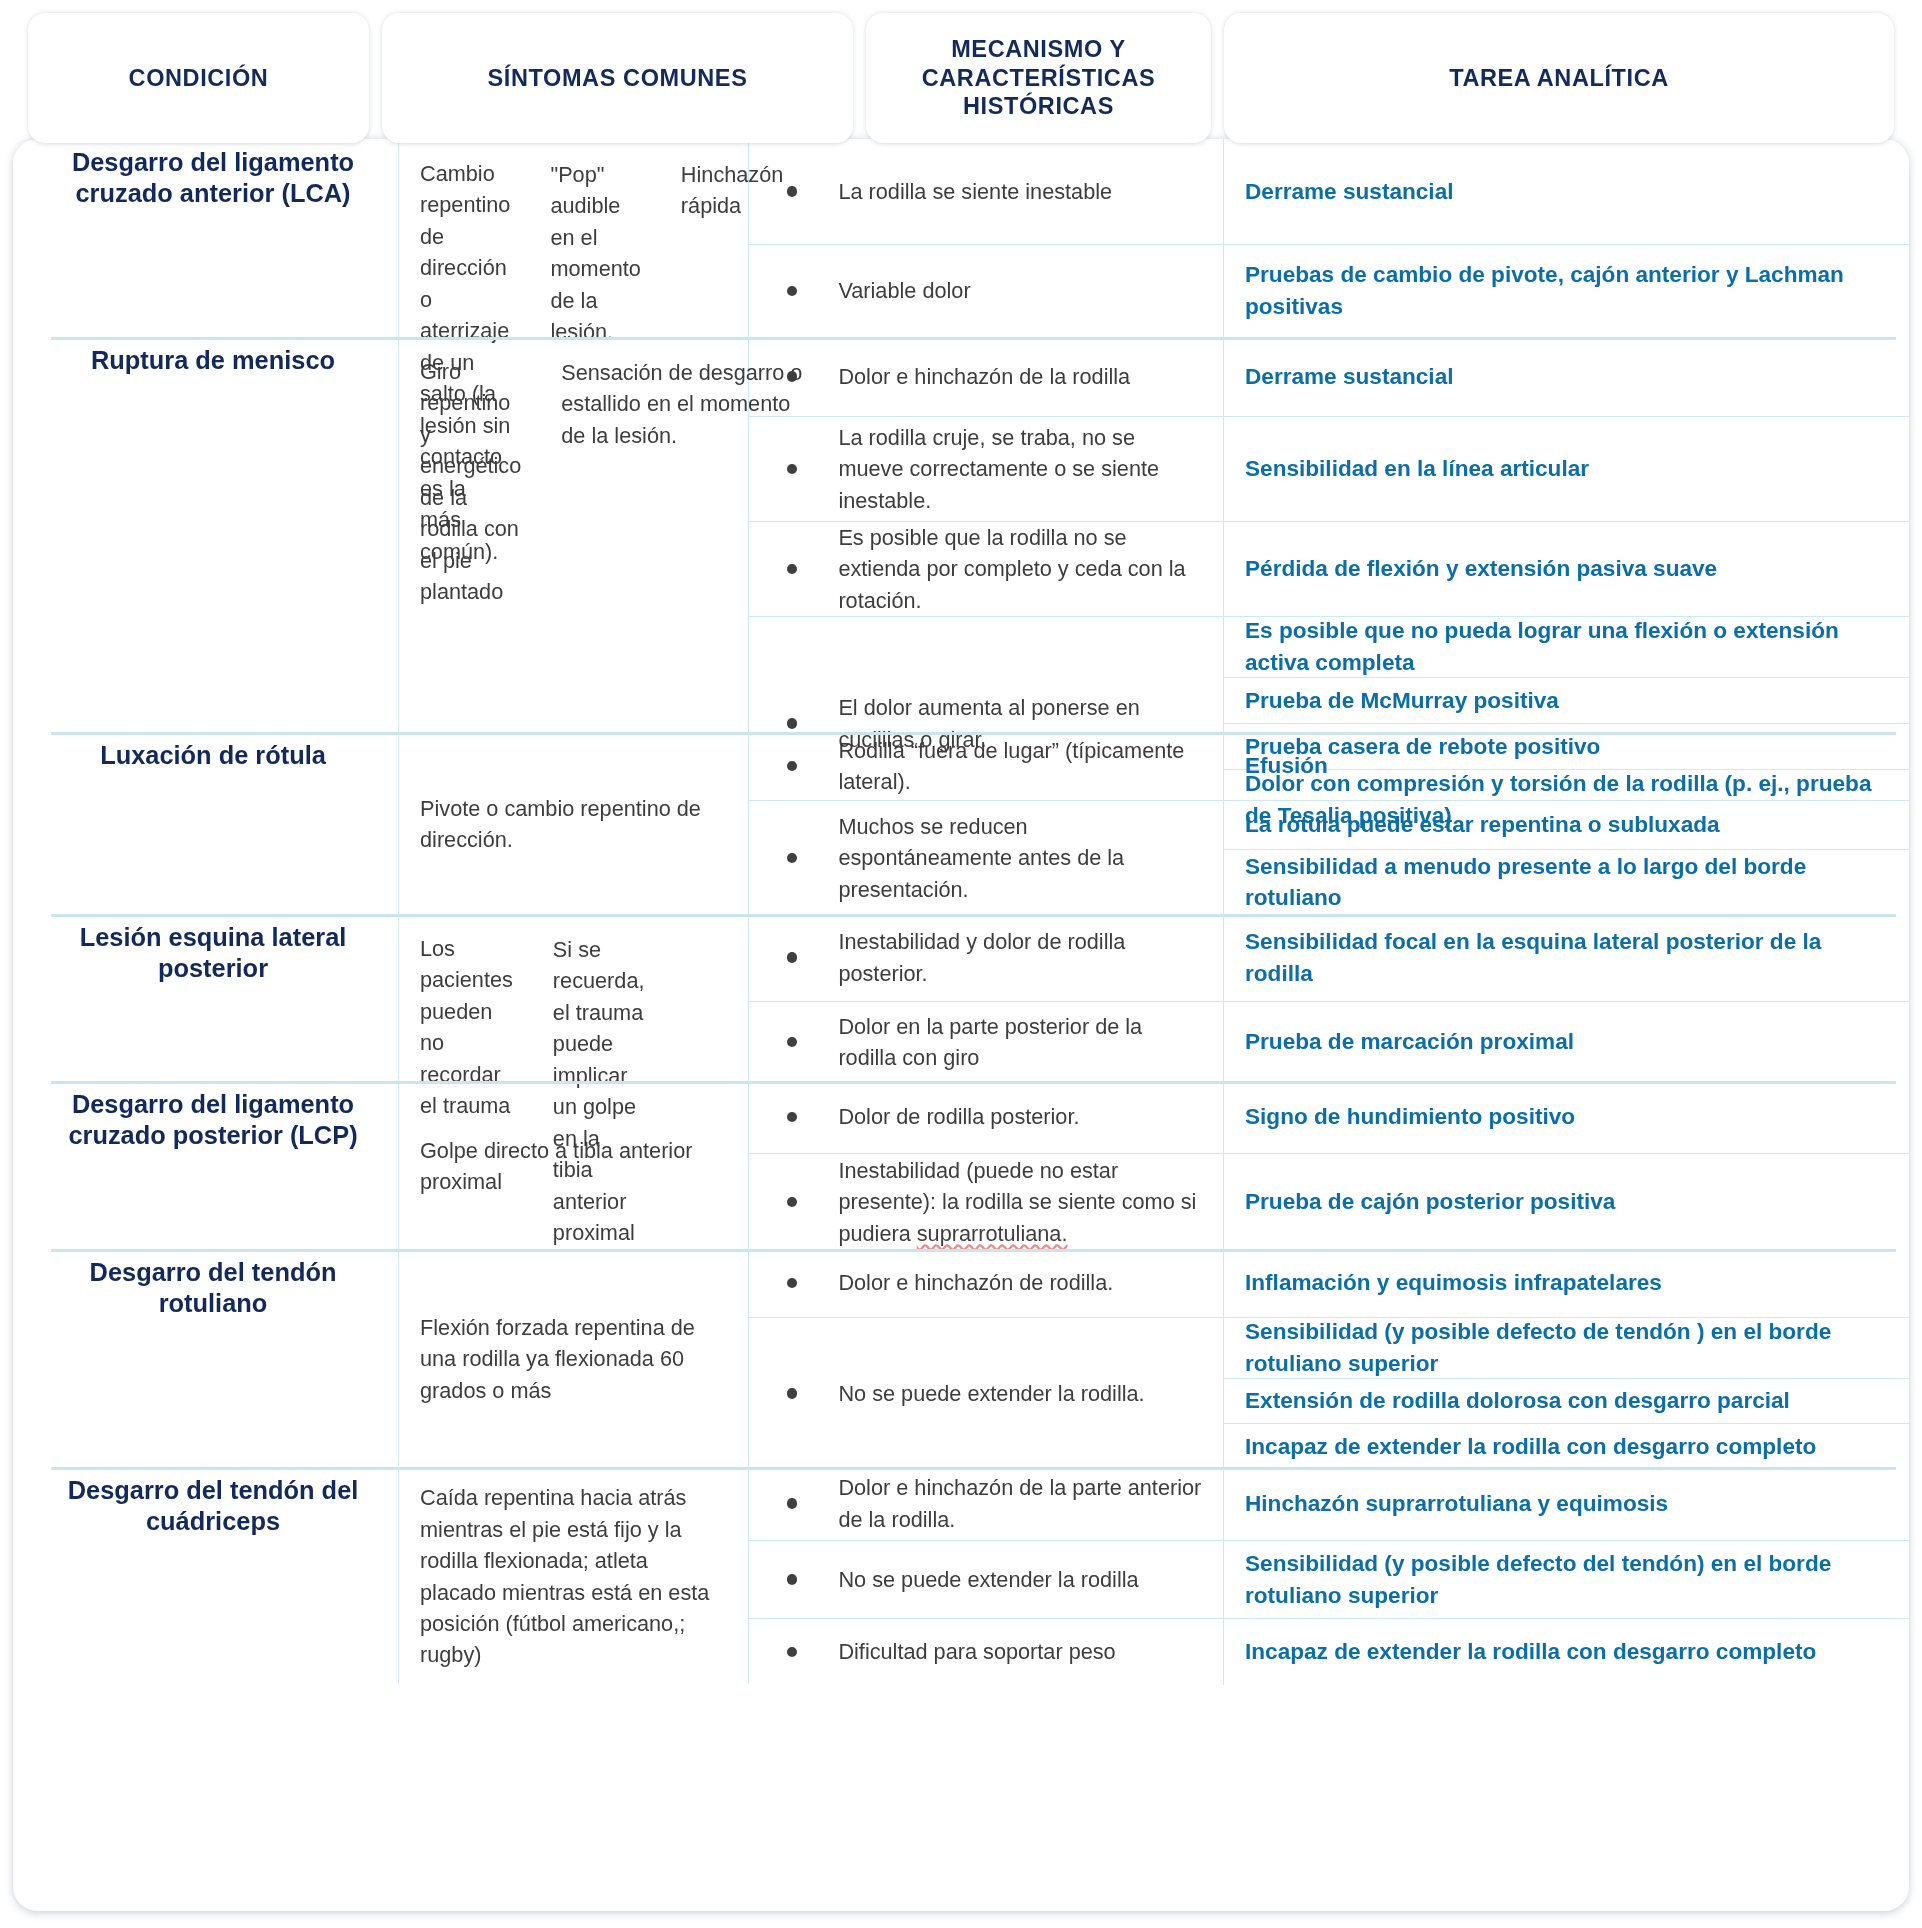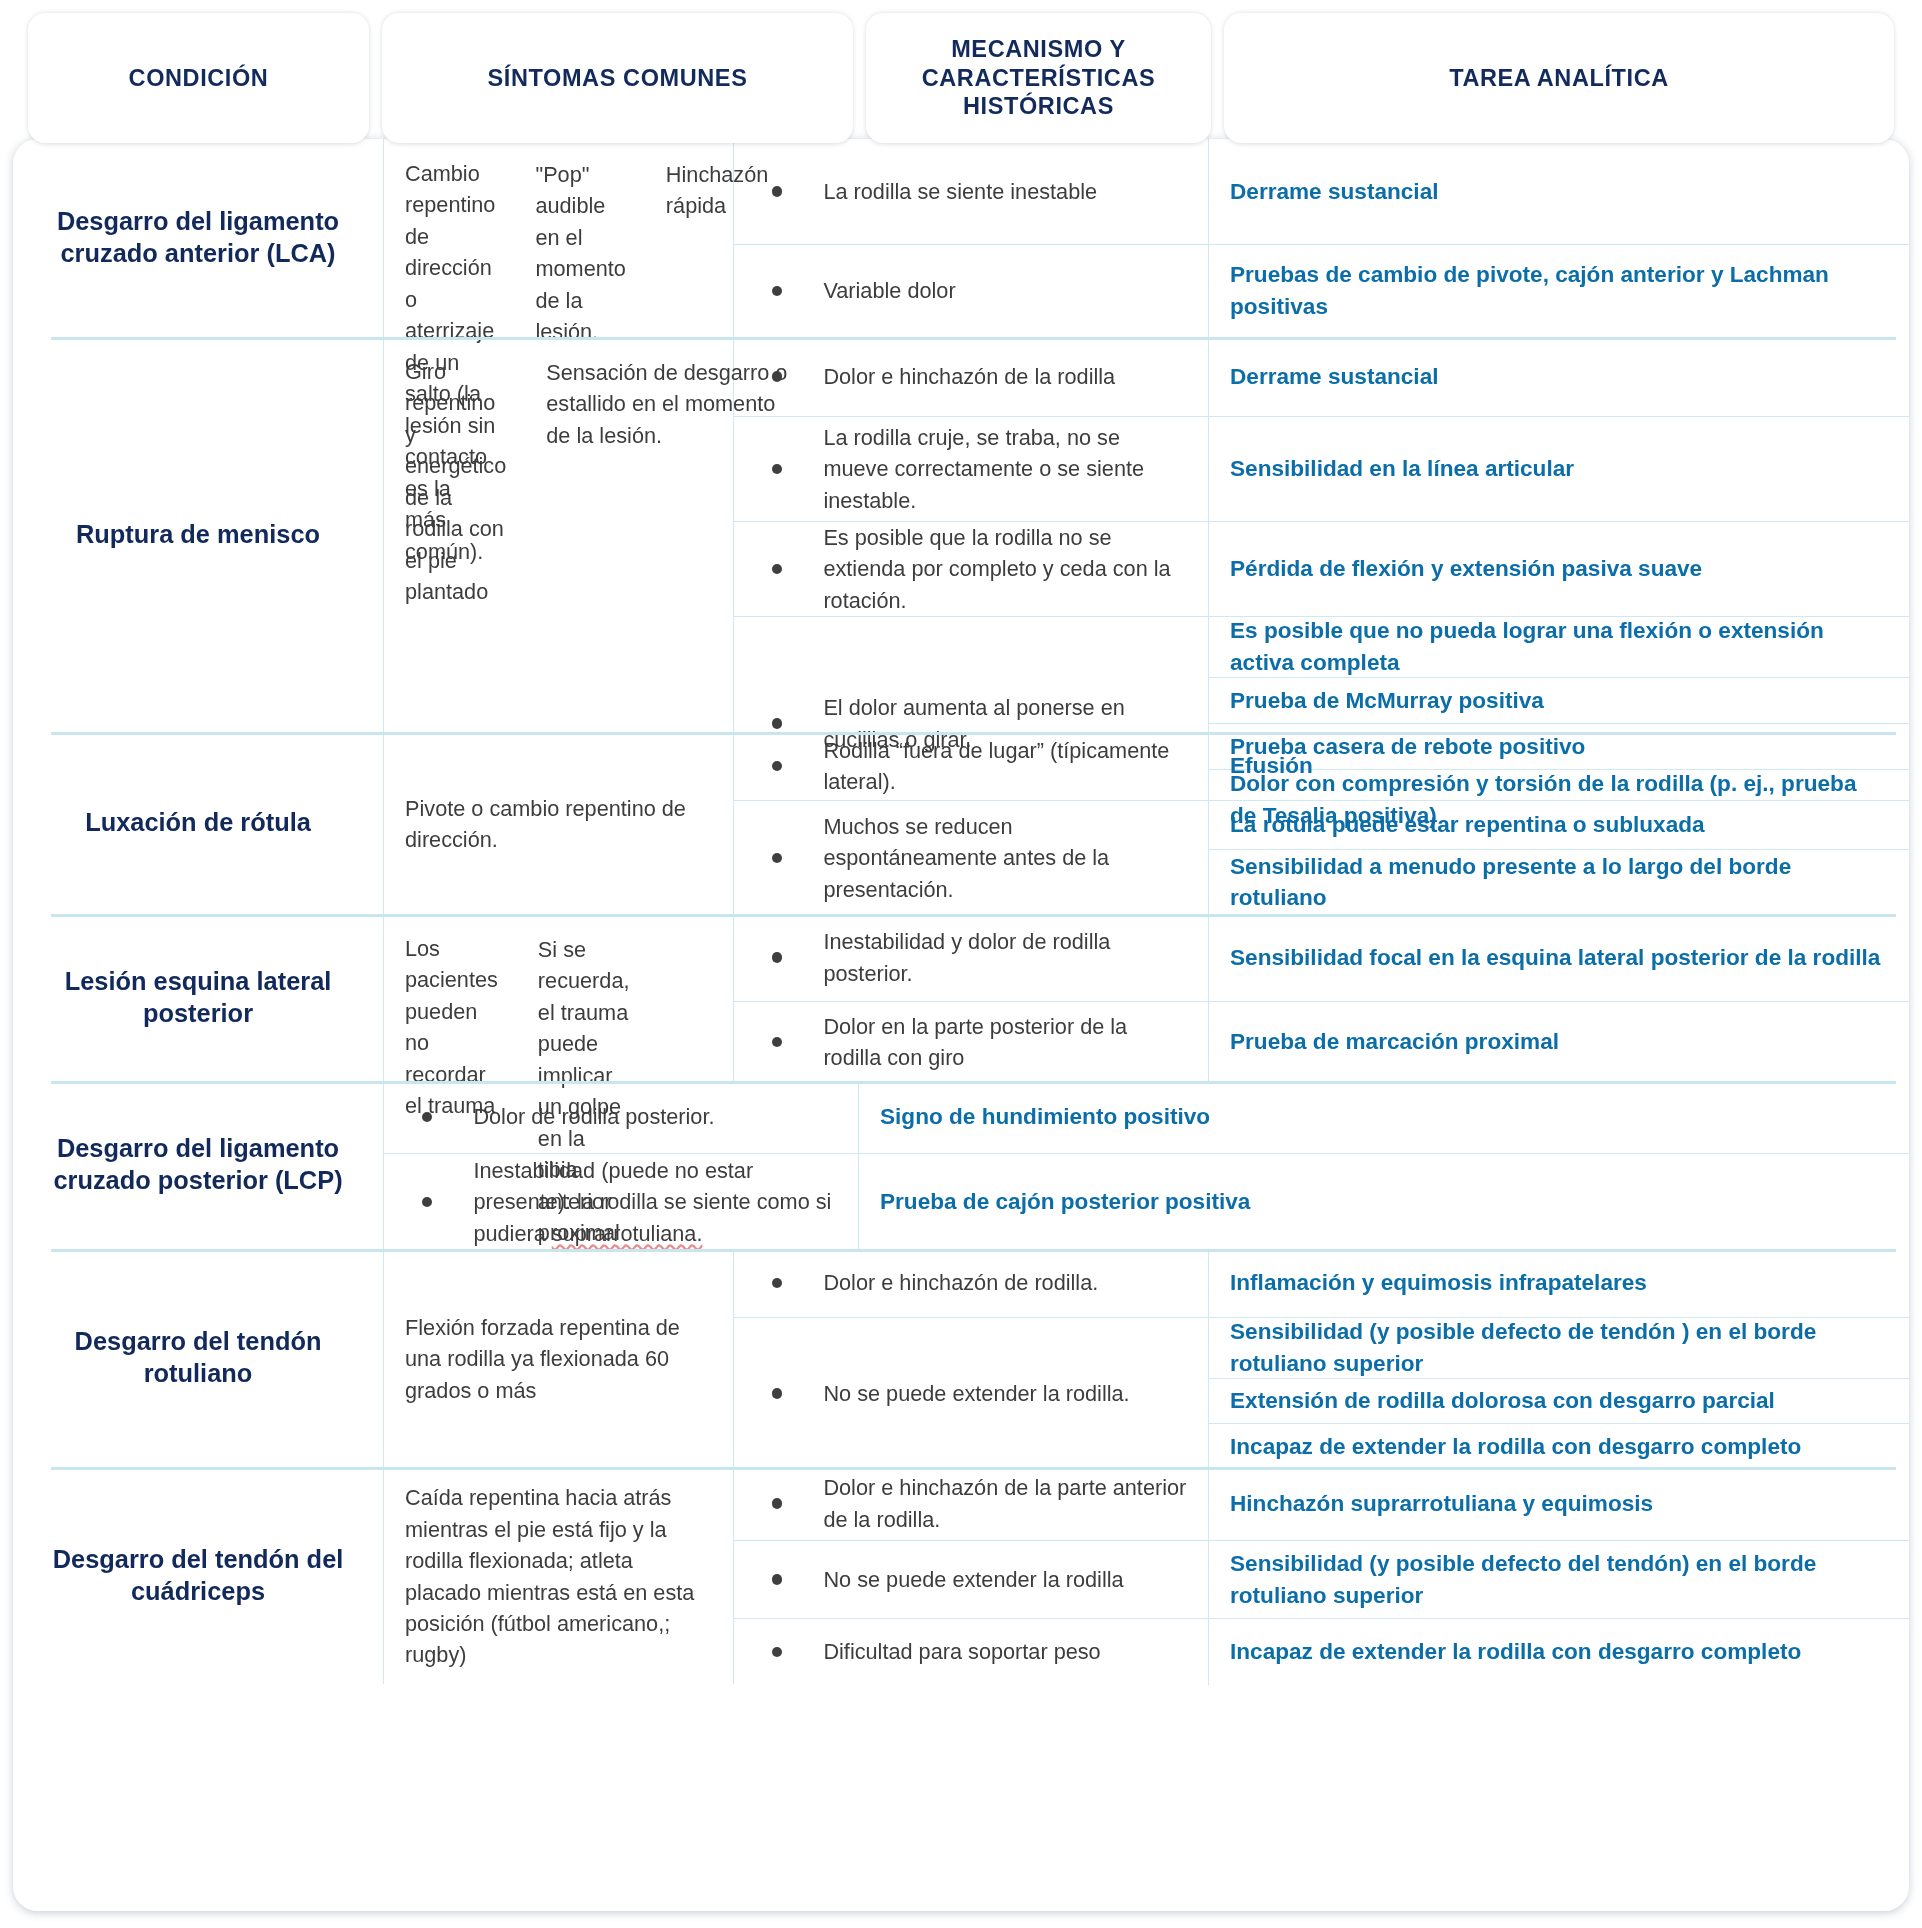--- a/index.html
+++ b/index.html
@@ -94,24 +94,25 @@
     height: 2.8px;
     background: #c9e6f0;
   }
 
   
   .col-cond {
     width: 371px;
     flex: 0 0 371px;
     box-sizing: border-box;
     display: flex;
-    align-items: center;
+    align-items: flex-start;
     justify-content: center;
     padding: 7.5px 15px;
     border-right: 1.9px solid #cfe9f2;
+    margin-left: 15px;
   }
   .cond-name {
     color: #12295b;
     font-weight: 700;
     font-size: 25.4px;
     line-height: 1.25;
     text-align: center;
     font-family: "Liberation Sans", sans-serif;
   }
 
@@ -431,20 +432,25 @@
                   <span class="task-text">Prueba de marcación proximal</span>
                 </div>
               </div>
             </div>
           </div>
         </div>
         <div class="band" style="height: 168px;">
           <div class="col-cond">
             <div class="cond-name">Desgarro del ligamento cruzado posterior (LCP)</div>
           </div>
+          <div class="col-mech">
+            <div class="mech-cell v-center">
+              <span>Golpe directo a tibia anterior proximal</span>
+            </div>
+          </div>
           <div class="col-rest">
             <div class="sym-group" style="flex: 0 0 72px; height: 72px;">
               <div class="col-sym">
                 <div class="sym-cell">
                   <span class="bullet"></span>
                   <span class="sym-text">Dolor de rodilla posterior.</span>
                 </div>
               </div>
               <div class="col-task">
                 <div class="task-cell">

